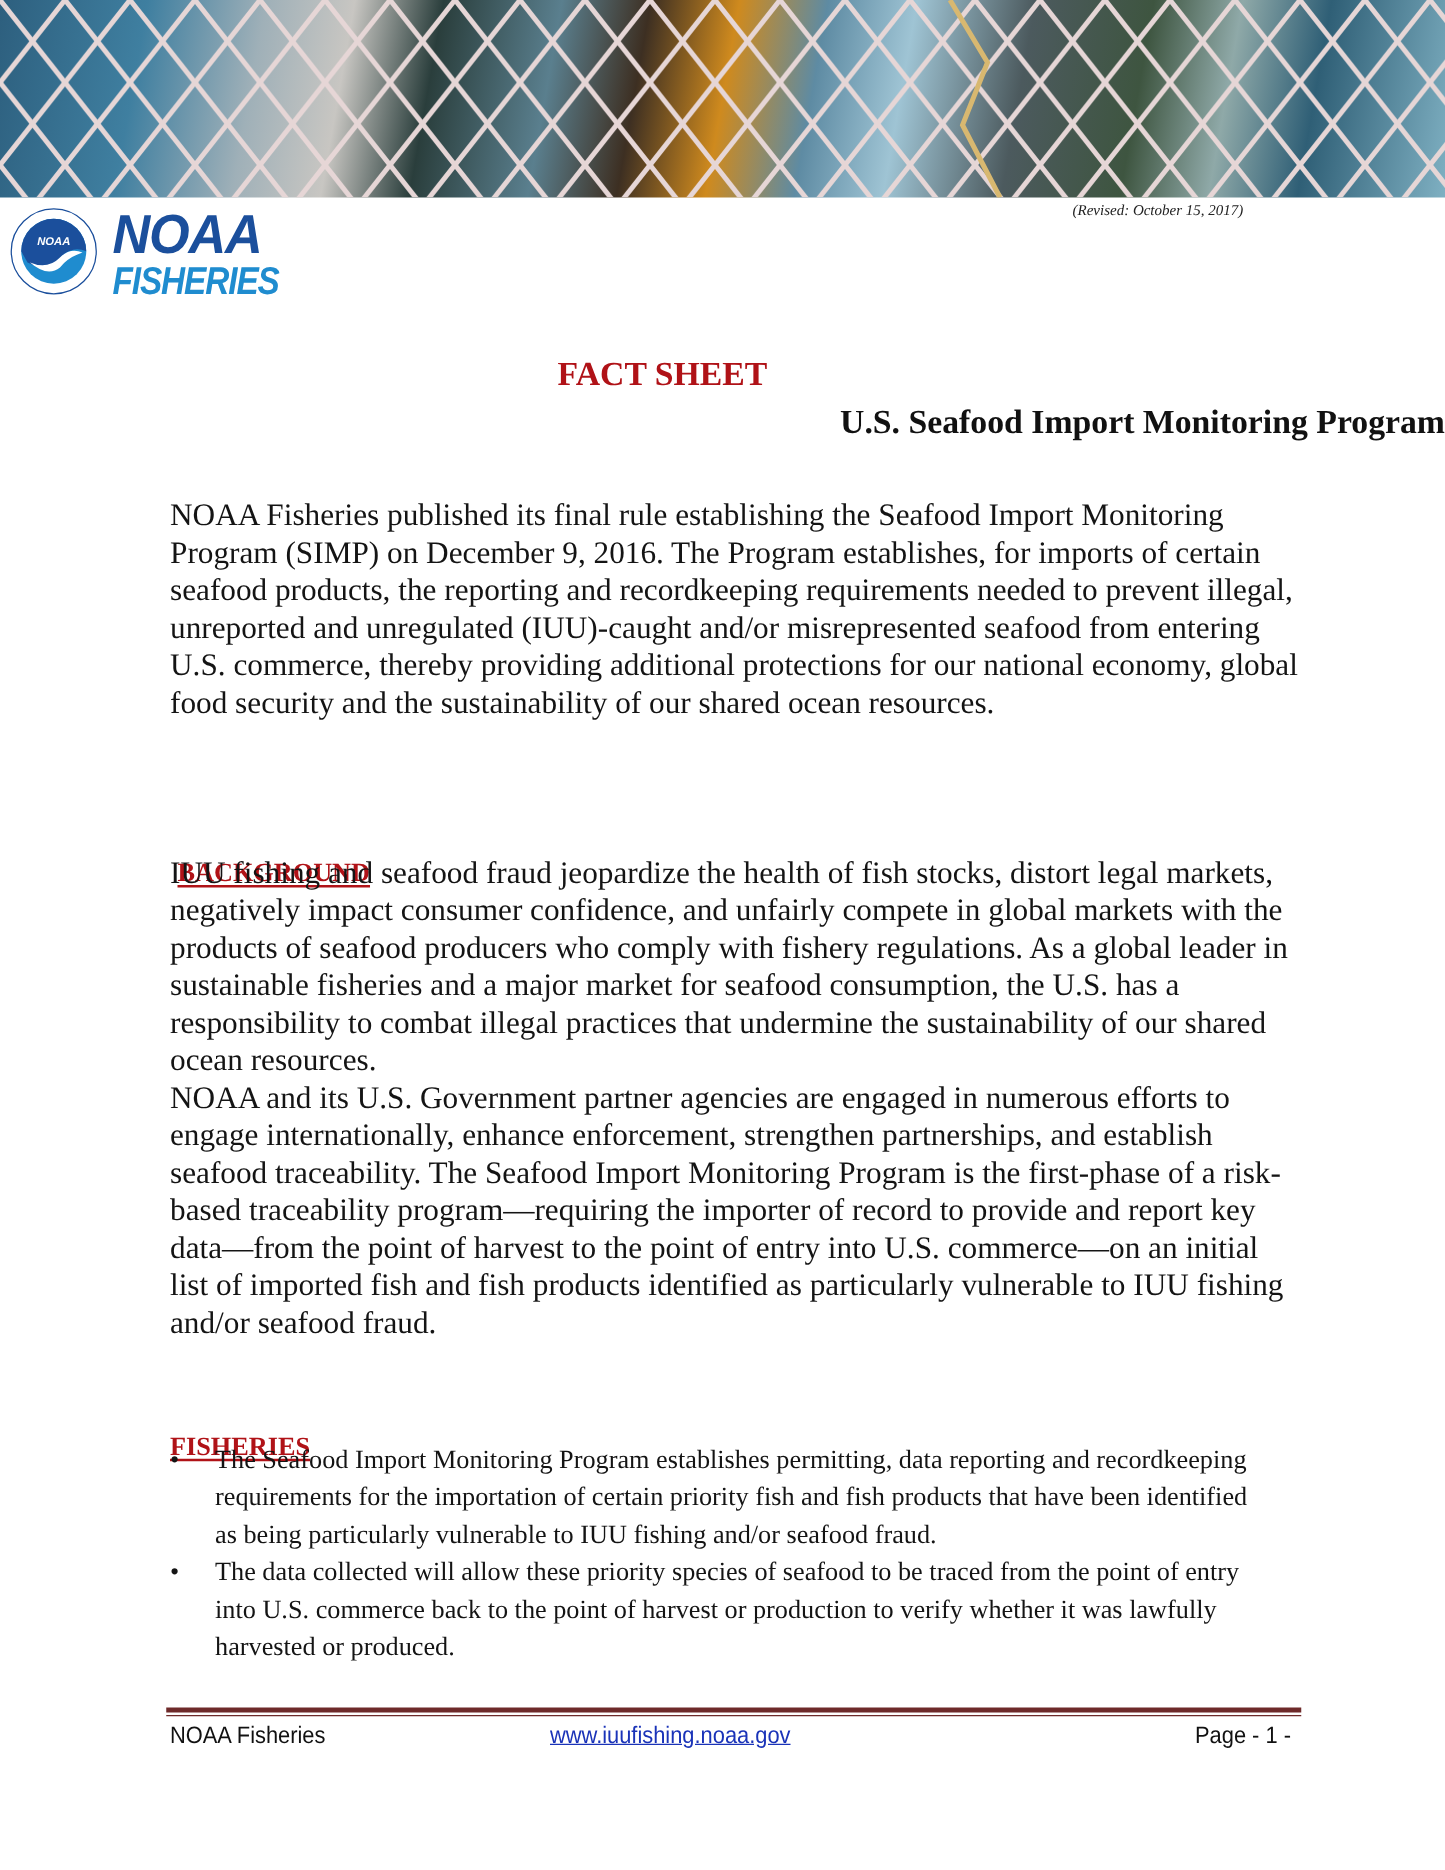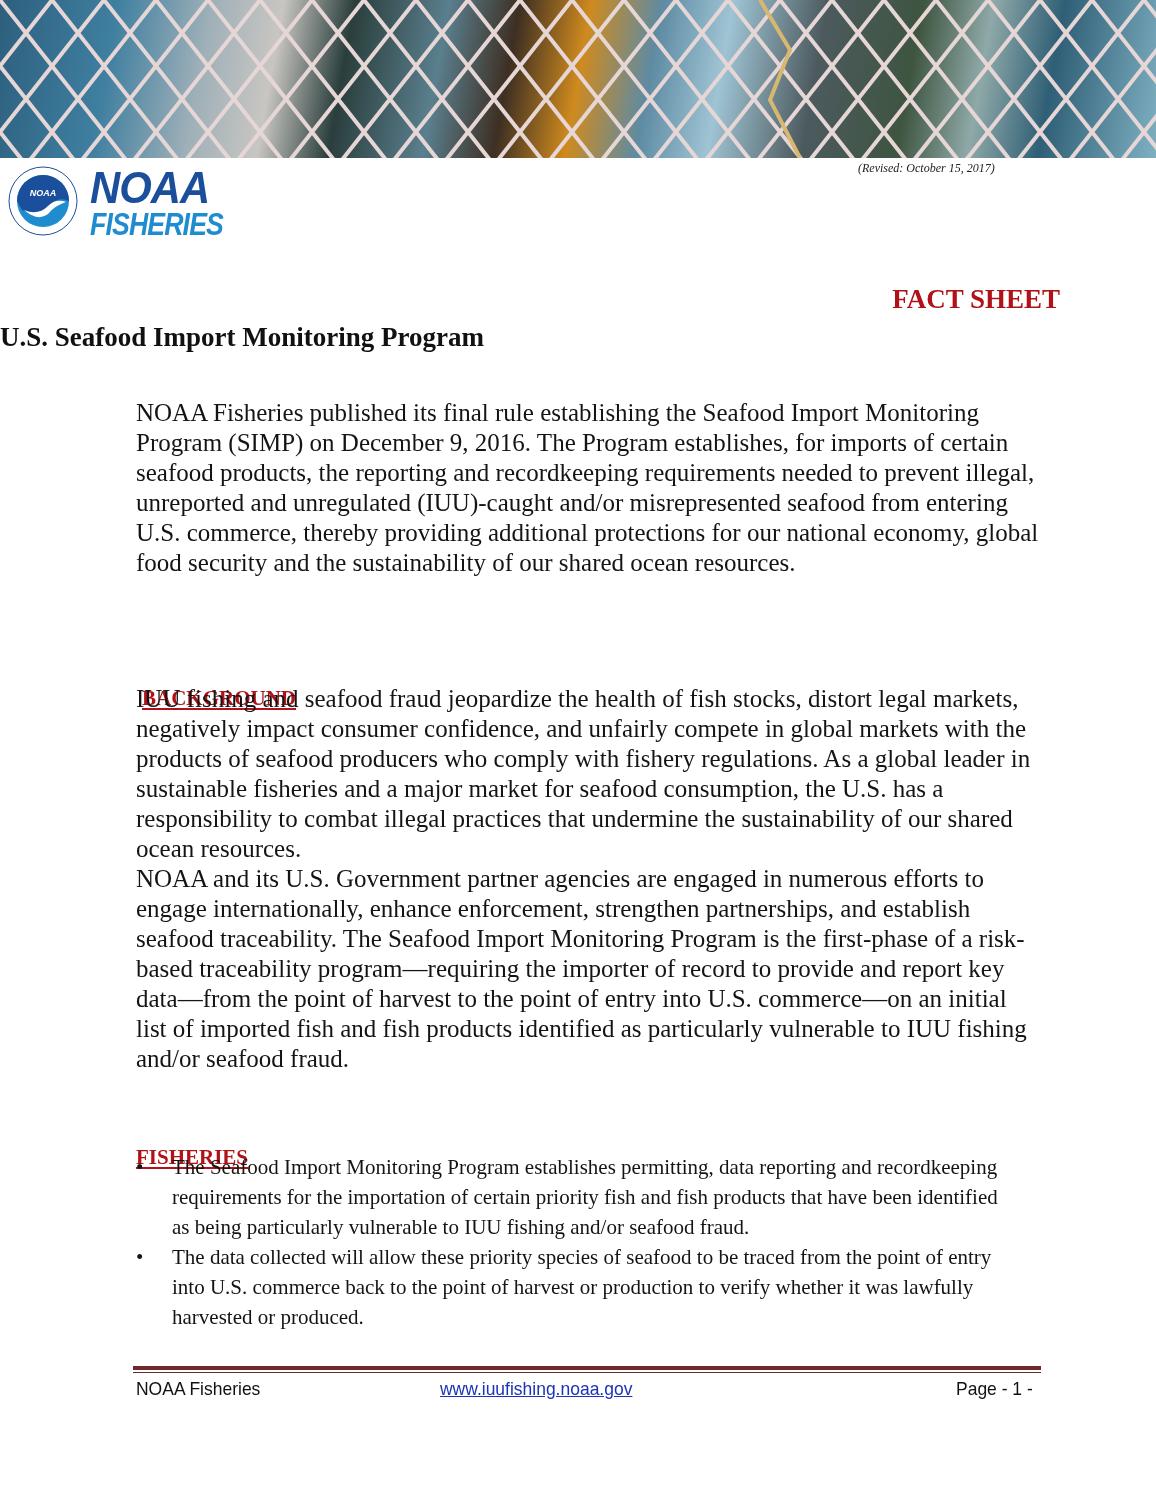--- a/index.html
+++ b/index.html
@@ -17,25 +17,25 @@
     }
     .logo { position: absolute; left: 8px; top: 162px; width: 210px; height: 80px; font-style: italic; }
     .logo-seal { position: absolute; left: 0; top: 4px; width: 70px; height: 70px; }
     .logo-word {
       position: absolute; left: 82px; top: 4px; font-family: "Liberation Sans", sans-serif;
       font-weight: bold; color: #1e5aa8; letter-spacing: -1px; line-height: 1;
     }
     .logo-noaa { font-size: 44px; transform: scaleX(0.95); transform-origin: left; display: block; color: #1b4f9c; }
     .logo-fish { font-size: 31px; display: block; margin-top: -1px; color: #1f8ccf; transform: scaleX(0.86); transform-origin: left; }
     .title-red {
-      position: absolute; left: 0; width: 1060px; top: 284px; text-align: right;
+      position: absolute; left: 0; width: 1060px; top: 284px; text-align: center;
       font-weight: bold; font-size: 27px; color: #b01217;
     }
     .title-black {
-      position: absolute; left: 0; width: 1156px; top: 322px; text-align: left;
+      position: absolute; left: 0; width: 1156px; top: 322px; text-align: right;
       font-weight: bold; font-size: 27px; color: #111;
     }
     .para {
       position: absolute; left: 136px; width: 910px; font-size: 25px; line-height: 30px; color: #141414;
     }
     .heading {
       position: absolute; font-weight: bold; font-size: 21px; color: #b01217; text-decoration: underline;
       text-decoration-thickness: 2px; text-underline-offset: 3px; margin-top: 44px;
     }
     .bullets { position: absolute; left: 136px; top: 1152px; width: 880px; margin: 0; padding: 0; list-style: none; font-size: 21px; line-height: 30px; color: #141414; }

